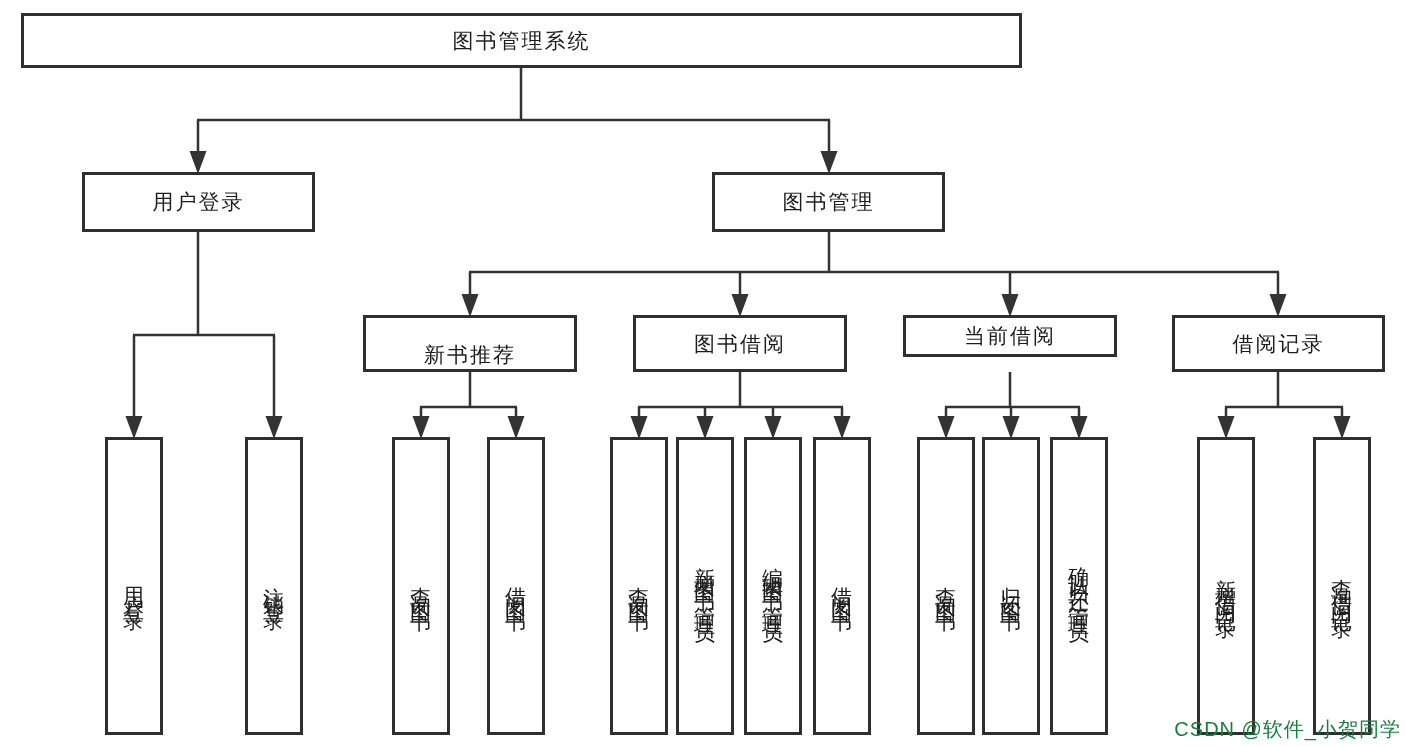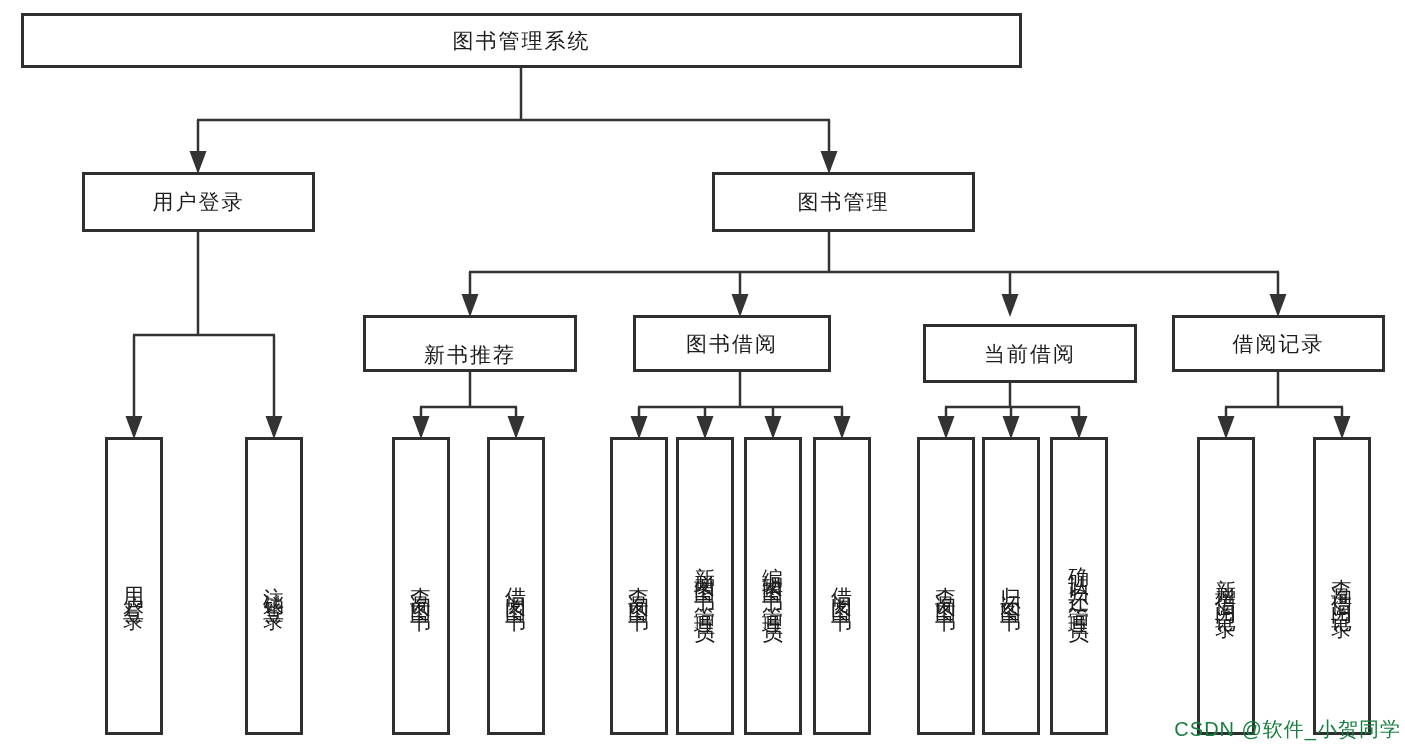--- a/index.html
+++ b/index.html
@@ -38,24 +38,24 @@
   }
   .v-label {
     writing-mode: vertical-rl;
     font-size: 21px;
     line-height: 1;
     letter-spacing: 8px;
     white-space: nowrap;
   }
   .root-box   { left: 21px;  top: 13px;  width: 1001px; height: 55px; }
   .l2-a       { left: 82px;  top: 172px; width: 233px;  height: 60px; }
-  .l2-b       { left: 712px; top: 172px; width: 263px;  height: 60px; }
+  .l2-b       { left: 712px; top: 172px; width: 233px;  height: 60px; }
   .l3-a       { left: 363px; top: 315px; width: 214px;  height: 57px; align-items: flex-end; }
-  .l3-b       { left: 633px; top: 315px; width: 198px;  height: 57px; }
-  .l3-c       { left: 903px; top: 324px; width: 214px;  height: 59px; margin-left: 20px; }
+  .l3-b       { left: 633px; top: 315px; width: 214px;  height: 57px; }
+  .l3-c       { left: 903px; top: 315px; width: 214px;  height: 42px; }
   .l3-d       { left: 1172px;top: 315px; width: 213px;  height: 57px; }
   .lf-1a { left: 105px; }
   .lf-1b { left: 245px; }
   .lf-2a { left: 392px; }
   .lf-2b { left: 487px; }
   .lf-3a { left: 610px; }
   .lf-3b { left: 676px; }
   .lf-3c { left: 744px; }
   .lf-3d { left: 813px; }
   .lf-4a { left: 917px; }

